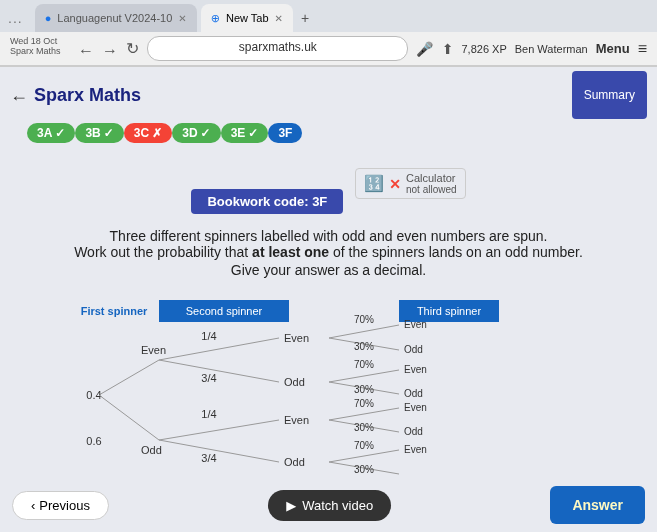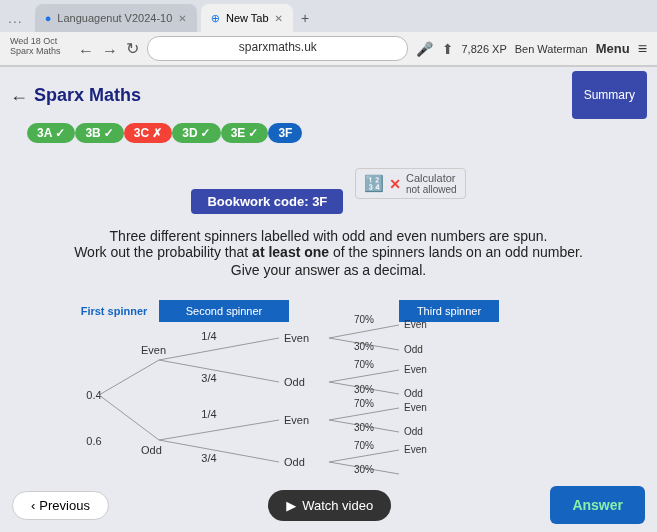--- a/index.html
+++ b/index.html
@@ -241,21 +241,21 @@
       border-radius: 20px;
       padding: 8px 18px;
       font-size: 13px;
       cursor: pointer;
       display: flex;
       align-items: center;
       gap: 6px;
     }
     .answer-btn {
       background: #1565c0;
-      color: #86efac;
+      color: #fef9c3;
       border: none;
       border-radius: 6px;
       padding: 11px 22px;
       font-size: 14px;
       font-weight: bold;
       cursor: pointer;
     }
 
     
     .nav-arrow {

